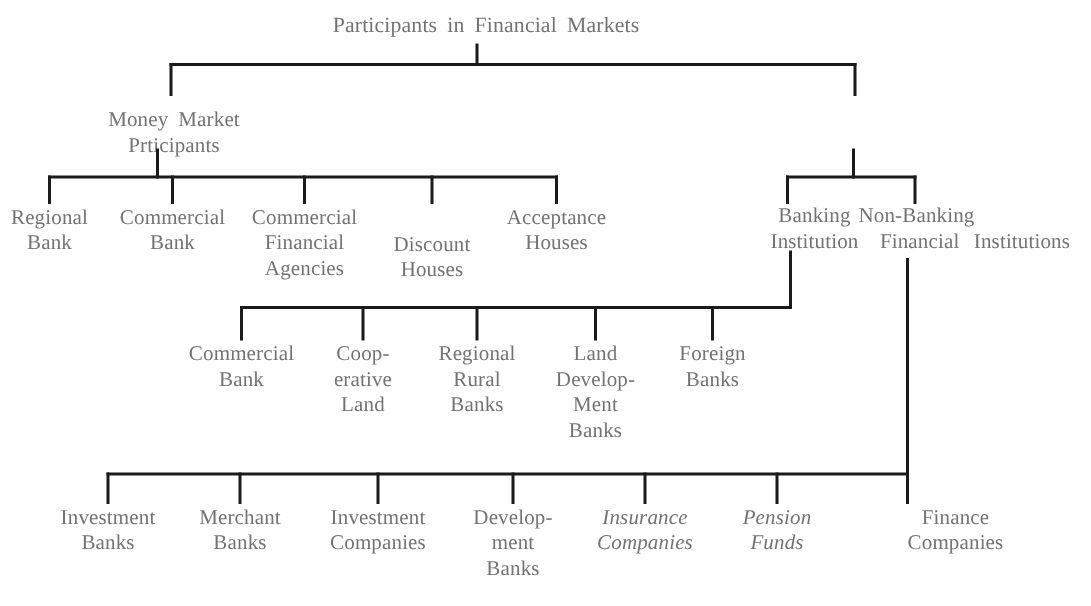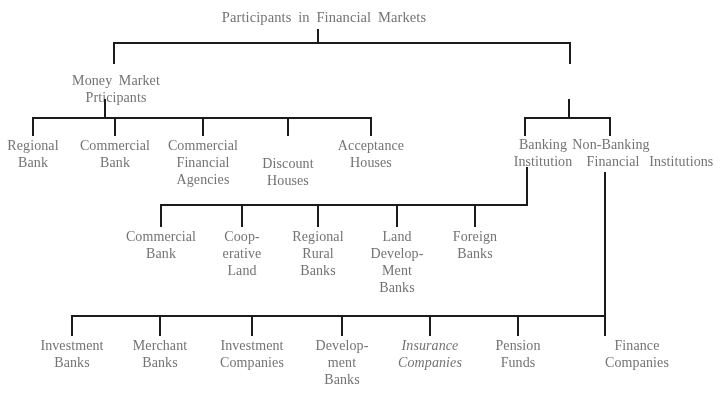--- a/index.html
+++ b/index.html
@@ -110,18 +110,18 @@
 Banks</div>
   <div class="node" style="left:160px; top:337px;">Merchant
 Banks</div>
   <div class="node" style="left:252px; top:337px;">Investment
 Companies</div>
   <div class="node" style="left:342px; top:337px;">Develop-
 ment
 Banks</div>
   <div class="node" style="left:430px; top:337px;font-style:italic;">Insurance
 Companies</div>
-  <div class="node" style="left:518px; top:337px;">Pension
+  <div class="node" style="left:518px; top:337px;font-style:italic;">Pension
 Funds</div>
   <div class="node" style="left:637px; top:337px;">Finance
 Companies</div>
 
 </div>
 
 </body></html>

